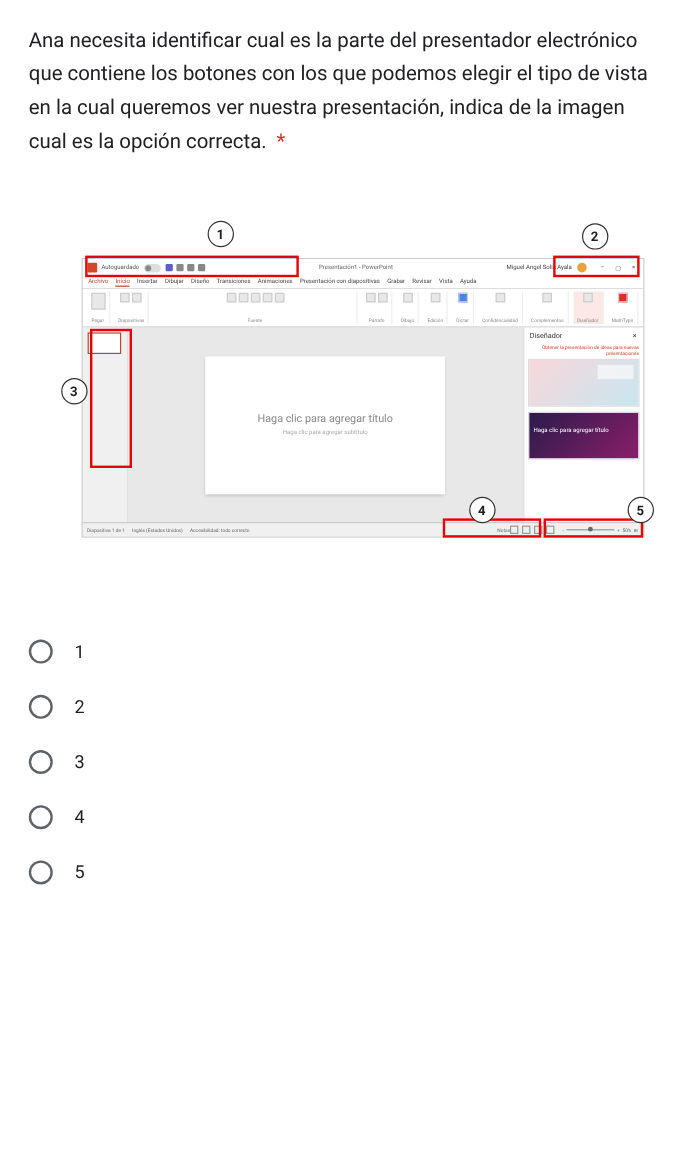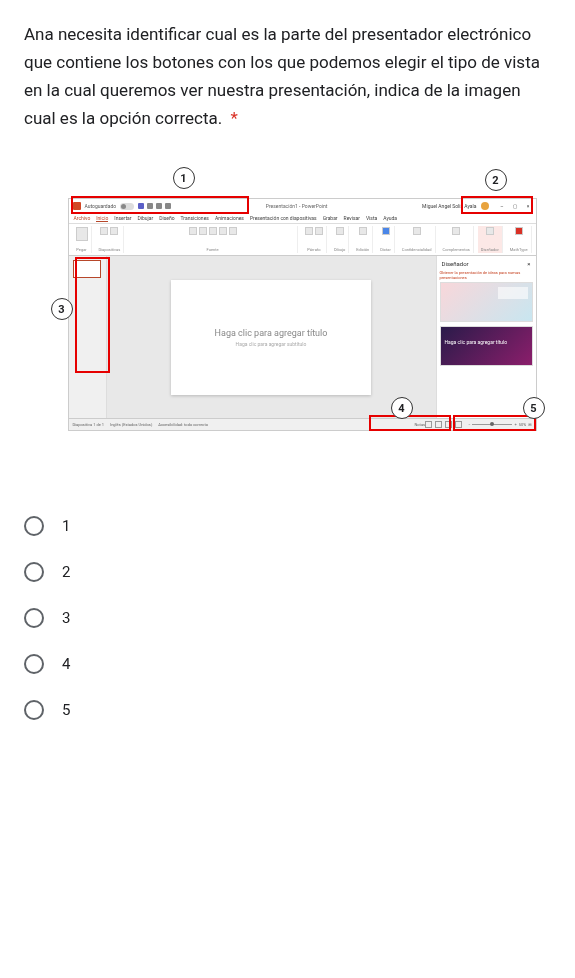--- a/index.html
+++ b/index.html
@@ -7,21 +7,21 @@
       font-family: 'Roboto', Arial, sans-serif;
       width: 575px;
       padding: 20px 24px;
       color: #202124;
       background: #fff;
     }
     .question-text {
       font-size: 17px;
       line-height: 1.65;
       color: #202124;
-      margin-bottom: 11px;
+      margin-bottom: 28px;
     }
     .required-mark {
       color: #d93025;
       font-size: 17px;
       margin-left: 4px;
     }
     .image-wrapper {
       position: relative;
       width: 510px;
       height: 310px;
@@ -66,21 +66,21 @@
     .ribbon-tabs span:first-child{color:#b7472a;}
     .ribbon-tabs .active{color:#b7472a;border-bottom:1px solid #b7472a;}
     .ribbon{
       height:32px;background:#fff;border-bottom:1px solid #ccc;
       display:flex;padding:2px 4px;gap:4px;
     }
     .rgroup{display:flex;flex-direction:column;align-items:center;justify-content:space-between;padding:1px 3px;border-right:1px solid #eee;}
     .rgroup .icons{display:flex;gap:2px;flex-wrap:wrap;justify-content:center;}
     .rgroup .icons .ic{width:8px;height:8px;background:#e8e8e8;border:1px solid #ccc;}
     .rgroup .lbl{font-size:4px;color:#888;}
-    .ppt-body{display:flex;height:calc(100% - 14px - 11px - 32px - 12px);}
+    .ppt-body{display:flex;height:calc(100% - 14px - 11px - 32px - 12px);text-align:right;}
     .thumbs{width:38px;background:#f0f0f0;border-right:1px solid #ddd;padding:4px;}
     .thumb{width:28px;height:18px;background:#fff;border:1px solid #b7472a;margin-bottom:3px;}
     .slide-area{flex:1;display:flex;align-items:center;justify-content:center;background:#e8e8e8;position:relative;}
     .slide{width:200px;height:115px;background:#fff;box-shadow:0 1px 3px rgba(0,0,0,0.2);display:flex;flex-direction:column;align-items:center;justify-content:center;}
     .slide .t1{font-size:9px;color:#888;}
     .slide .t2{font-size:5px;color:#aaa;margin-top:3px;}
     .designer-pane{width:100px;background:#fff;border-left:1px solid #ddd;padding:3px;display:flex;flex-direction:column;}
     .designer-pane .hdr{font-size:6px;color:#333;display:flex;justify-content:space-between;padding:1px 2px;}
     .designer-pane .hint{font-size:4px;color:#c43e1c;margin:2px 0;}
     .design-card{width:100%;height:40px;margin-bottom:4px;background:linear-gradient(135deg,#f8d7da,#c8e6f0);border:1px solid #ddd;position:relative;}

